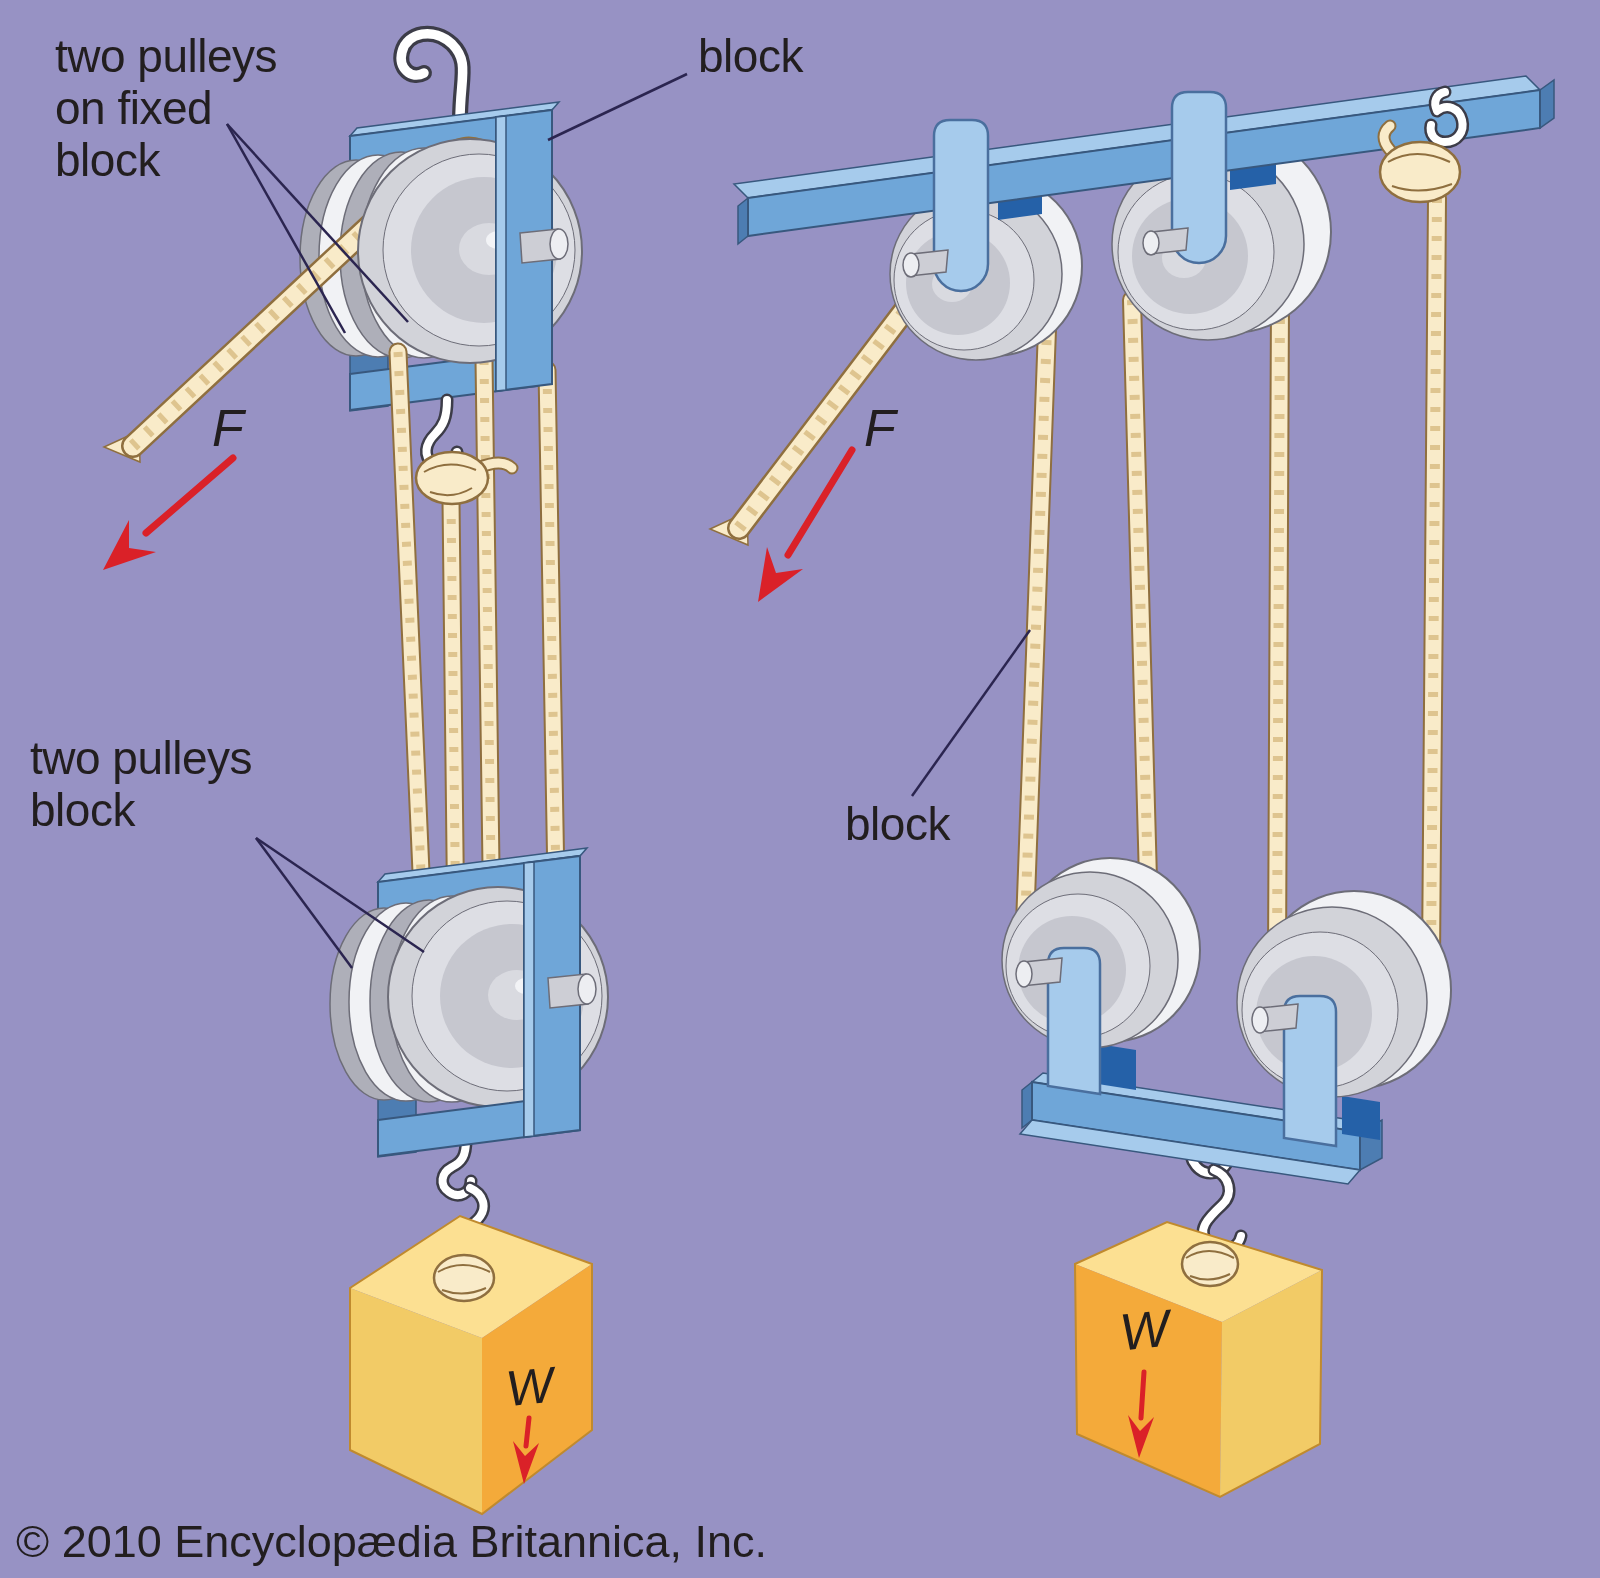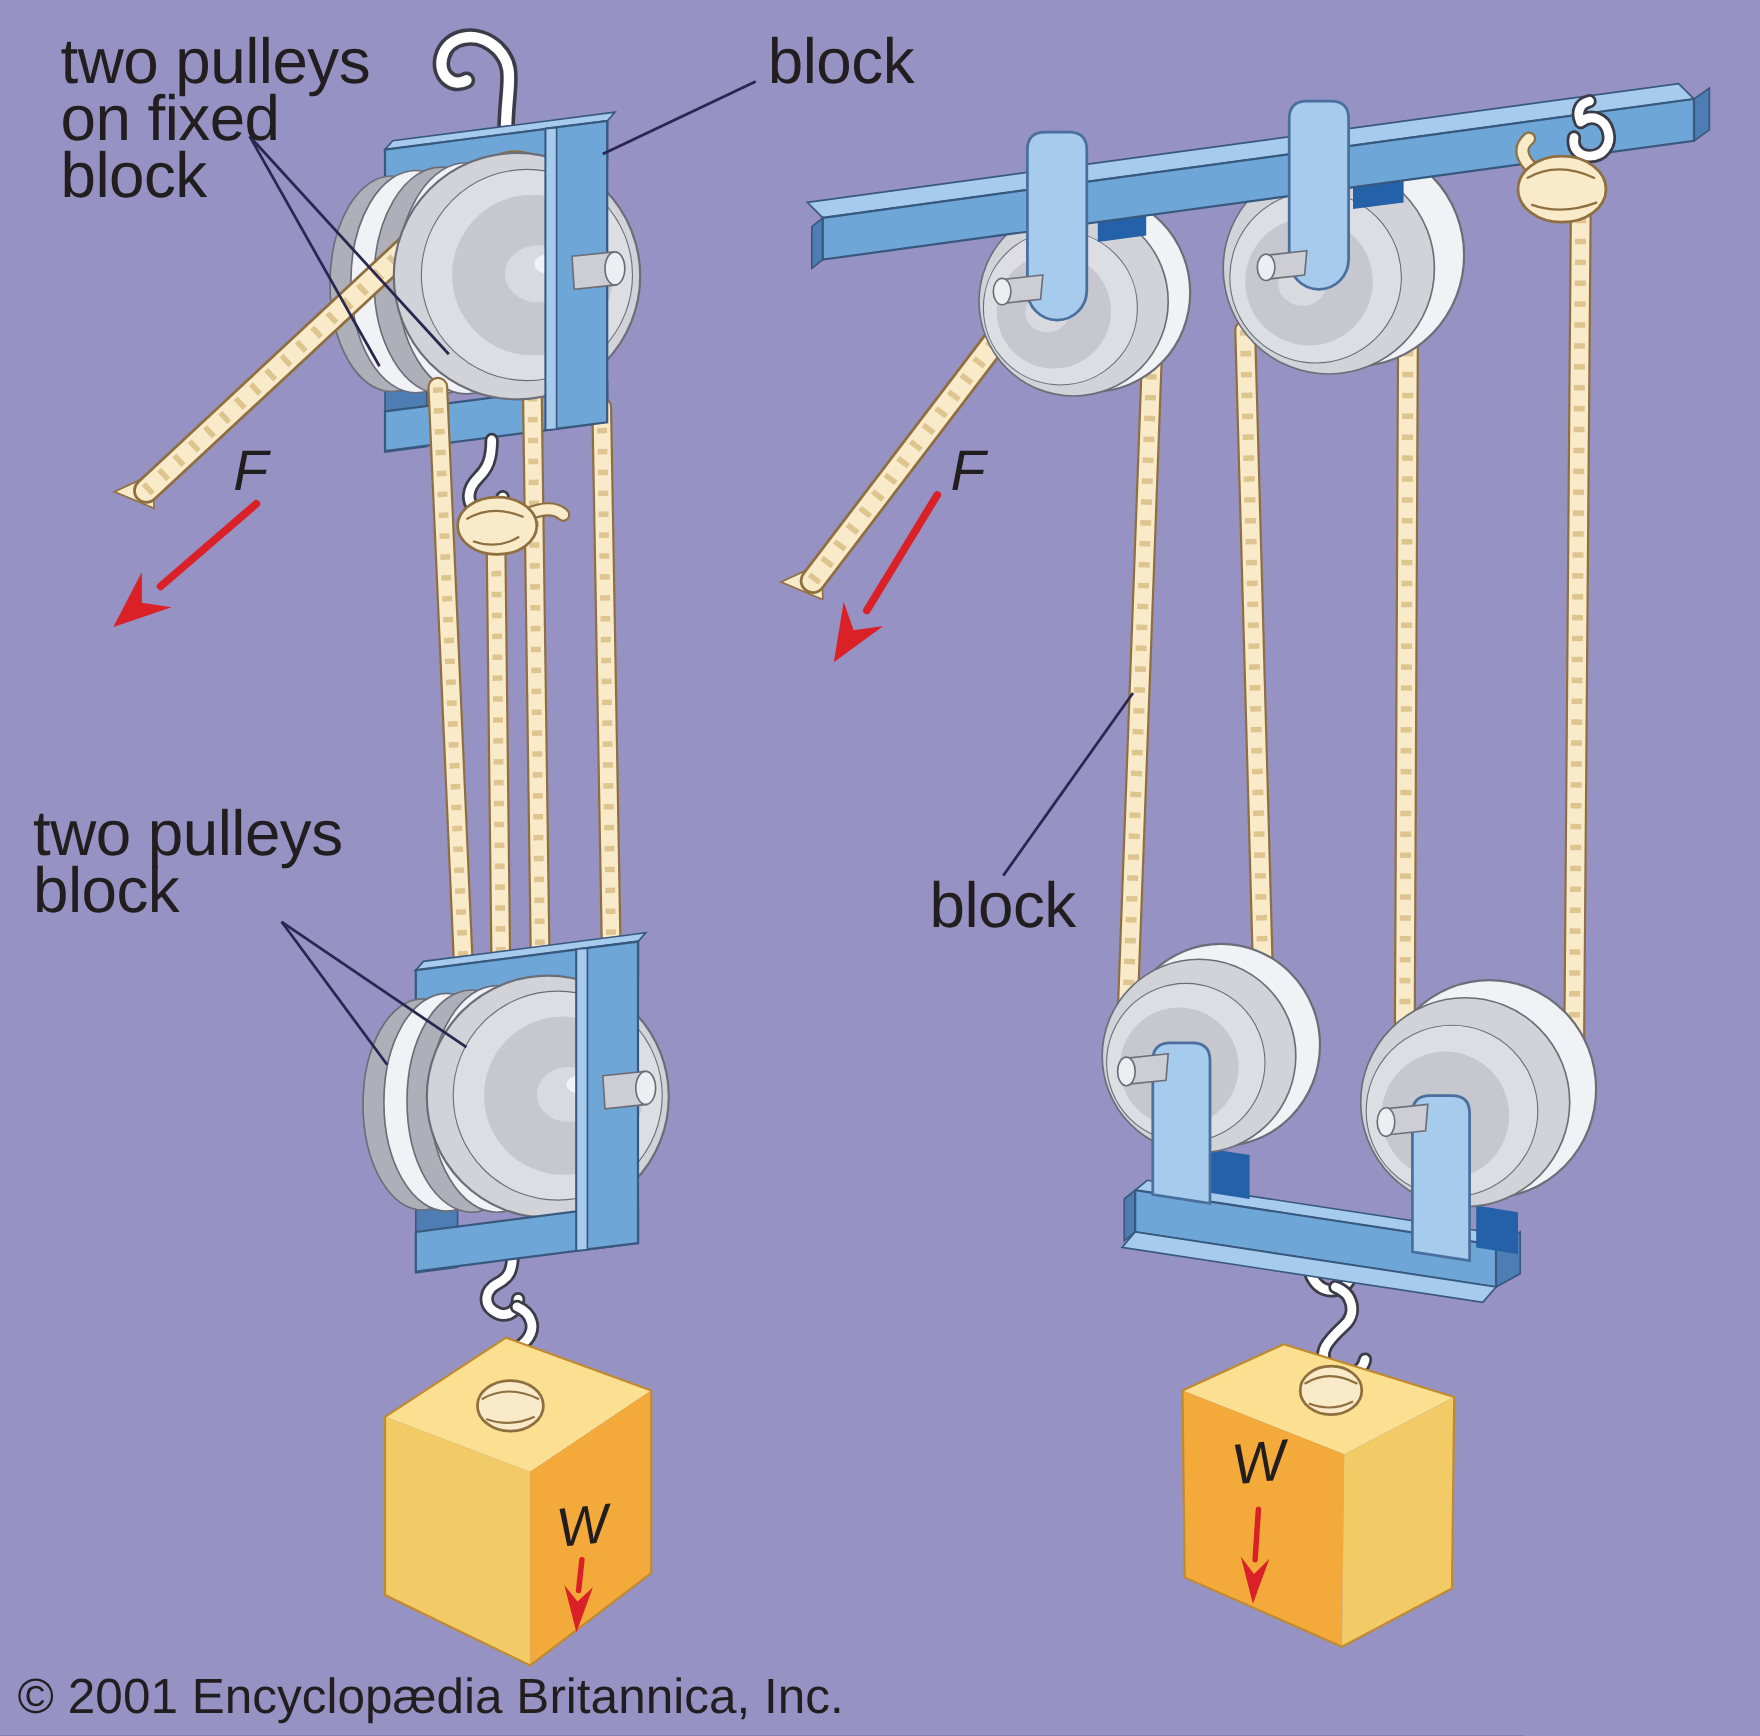--- a/index.html
+++ b/index.html
@@ -9,21 +9,21 @@
     --pulley-light:#f1f2f5; --pulley-body:#d2d3d9; --pulley-face:#dddee4; --pulley-mid:#aeafb9;
     --pulley-mid2:#c6c7cf; --pulley-hub:#d9dae0; --pulley-line:#6d6d78;
     --rope:#f9ebc9; --rope-line:#8f6f3f; --rope-tick:#dec48f;
     --hook-line:#3c3c48; --hook-fill:#ffffff;
     --weight-top:#fce092; --weight-light:#f2cb66; --weight-dark:#f4aa3a; --weight-line:#c08a2e;
   }
   html,body{margin:0;padding:0;background:#6e6a9a;}
   .stage{position:relative;width:1600px;height:1578px;background:var(--background);overflow:hidden;
          font-family:"Liberation Sans",sans-serif;}
   svg{position:absolute;left:0;top:0;}
-  .label{position:absolute;font-size:58px;line-height:52px;color:var(--text);letter-spacing:-0.5px;z-index:5;}
+  .label{position:absolute;font-size:46px;line-height:52px;color:var(--text);letter-spacing:-0.5px;z-index:5;}
   .ln{display:block;}
   .flabel{position:absolute;font-size:52px;font-style:italic;color:var(--text);z-index:5;}
   .wlabel{position:absolute;font-size:50px;font-style:italic;color:var(--text);z-index:5;transform:rotate(-6deg);}
   .copyright{position:absolute;font-size:45px;color:var(--text);z-index:5;}
   
   .rp-o{fill:none;stroke:var(--rope-line);stroke-linecap:round;}
   .rp-i{fill:none;stroke:var(--rope);stroke-linecap:round;}
   .rp-t{fill:none;stroke:var(--rope-tick);stroke-linecap:butt;stroke-dasharray:5 14;}
   
   .hk-o{stroke:var(--hook-line);fill:none;stroke-linecap:round;stroke-linejoin:round;}
@@ -341,15 +341,15 @@
 <div class="label" style="left:845px;top:798px;">block</div>
 
 <div class="flabel" style="left:212px;top:398px;">F</div>
 
 <div class="flabel" style="left:864px;top:398px;">F</div>
 
 <div class="wlabel" style="left:506px;top:1358px;">W</div>
 
 <div class="wlabel" style="left:1120px;top:1300px;font-size:52px;">W</div>
 
-<div class="copyright" style="left:16px;top:1516px;">© 2001 Encyclopædia Britannica, Inc.</div>
+<div class="copyright" style="left:16px;top:1516px;">© 2010 Encyclopædia Britannica, Inc.</div>
 
 </div>
 
 </body></html>

